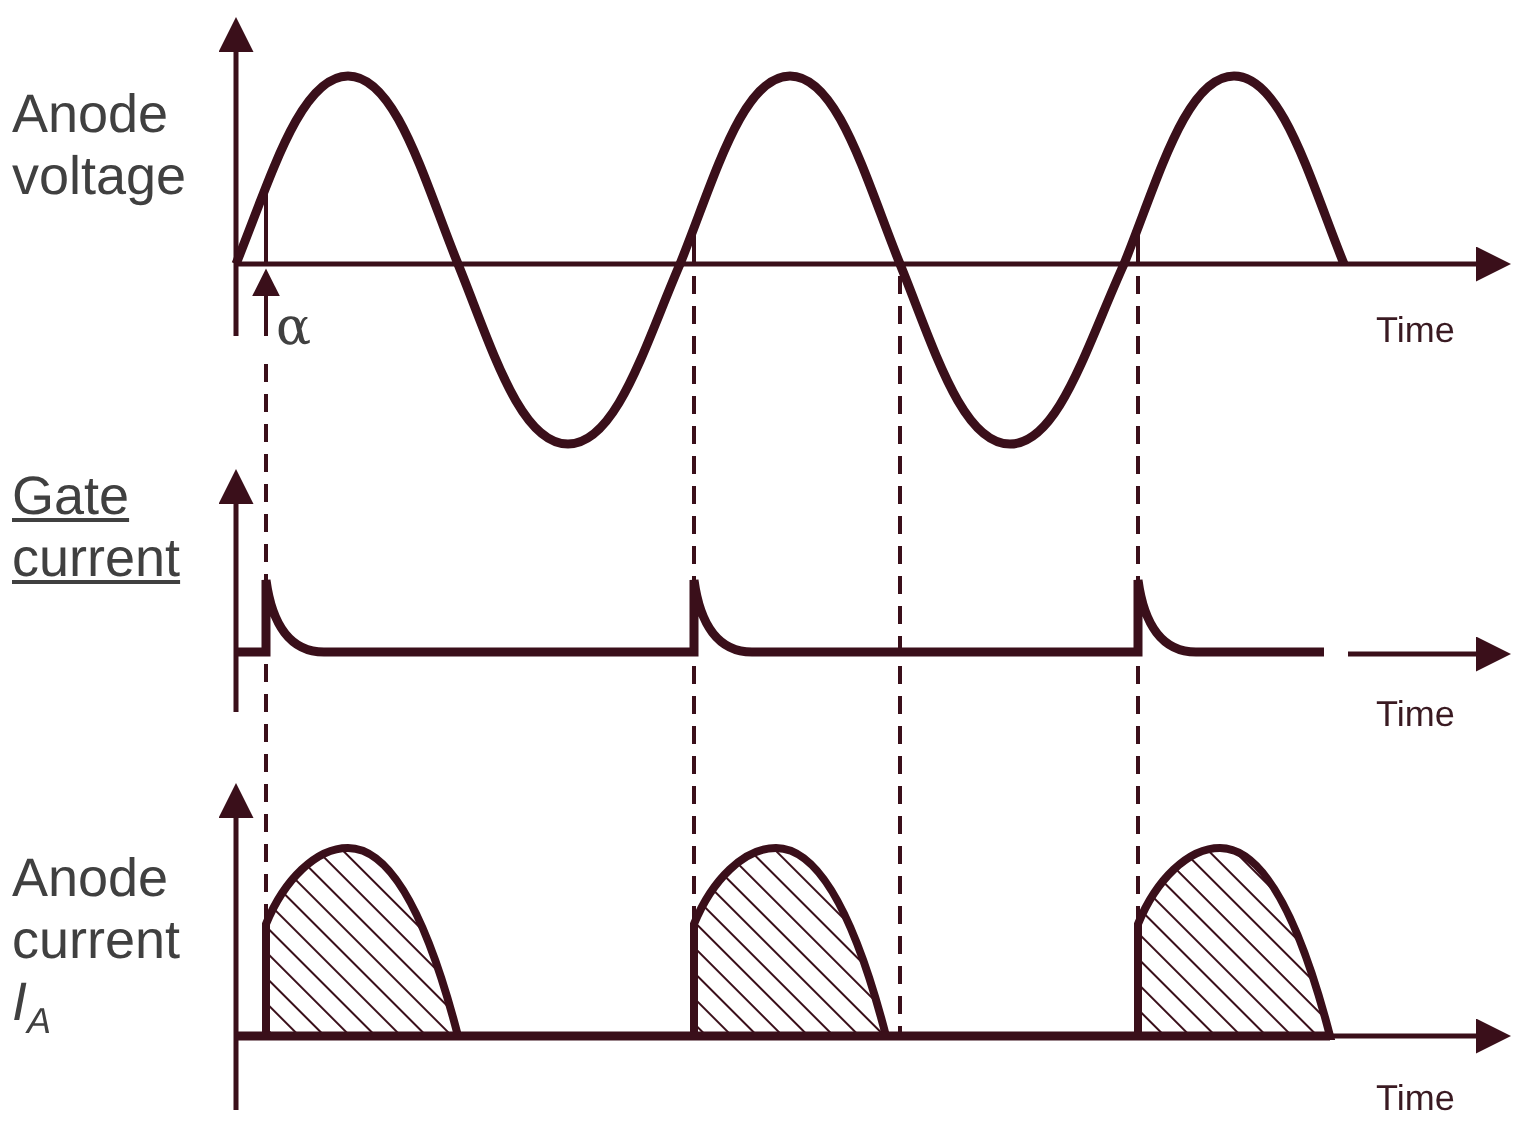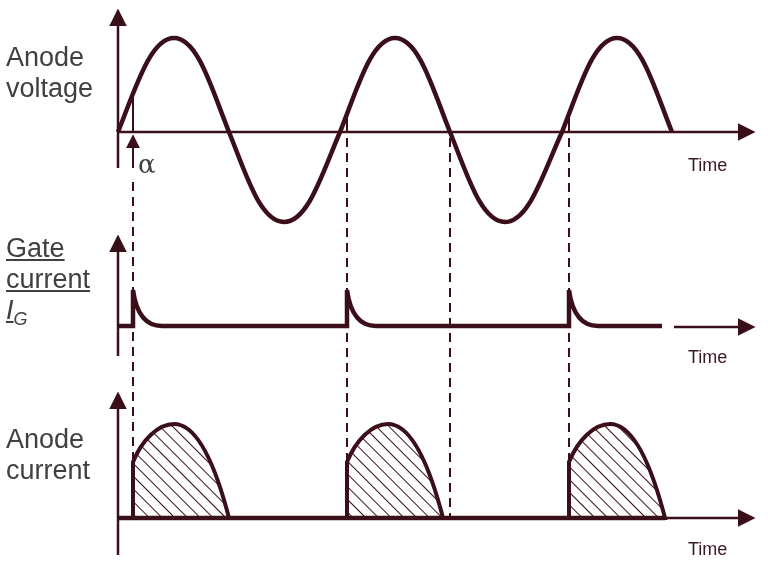--- a/index.html
+++ b/index.html
@@ -67,23 +67,23 @@
   <div>Anode</div>
   <div>voltage</div>
 </div>
 <div class="lbl" style="left:138px;top:149px;font-family:'DejaVu Serif',serif;font-size:26px;">
   <span>α</span>
 </div>
 
 <div class="lbl" style="left:6px;top:233px;width:104px;text-decoration:underline;">
   <div>Gate</div>
   <div>current</div>
-  <div><span class="sub">I</span><sub class="sub" style="font-size:18px;">G</sub></div>
 </div>
 
 <div class="lbl" style="left:6px;top:424px;width:104px;">
   <div>Anode</div>
   <div>current</div>
+  <div><span class="sub">I</span><sub class="sub" style="font-size:18px;">A</sub></div>
 </div>
 
 <div class="time" style="left:688px;top:151px;">Time</div>
 <div class="time" style="left:688px;top:343px;">Time</div>
 <div class="time" style="left:688px;top:535px;">Time</div>
 
 </body></html>

